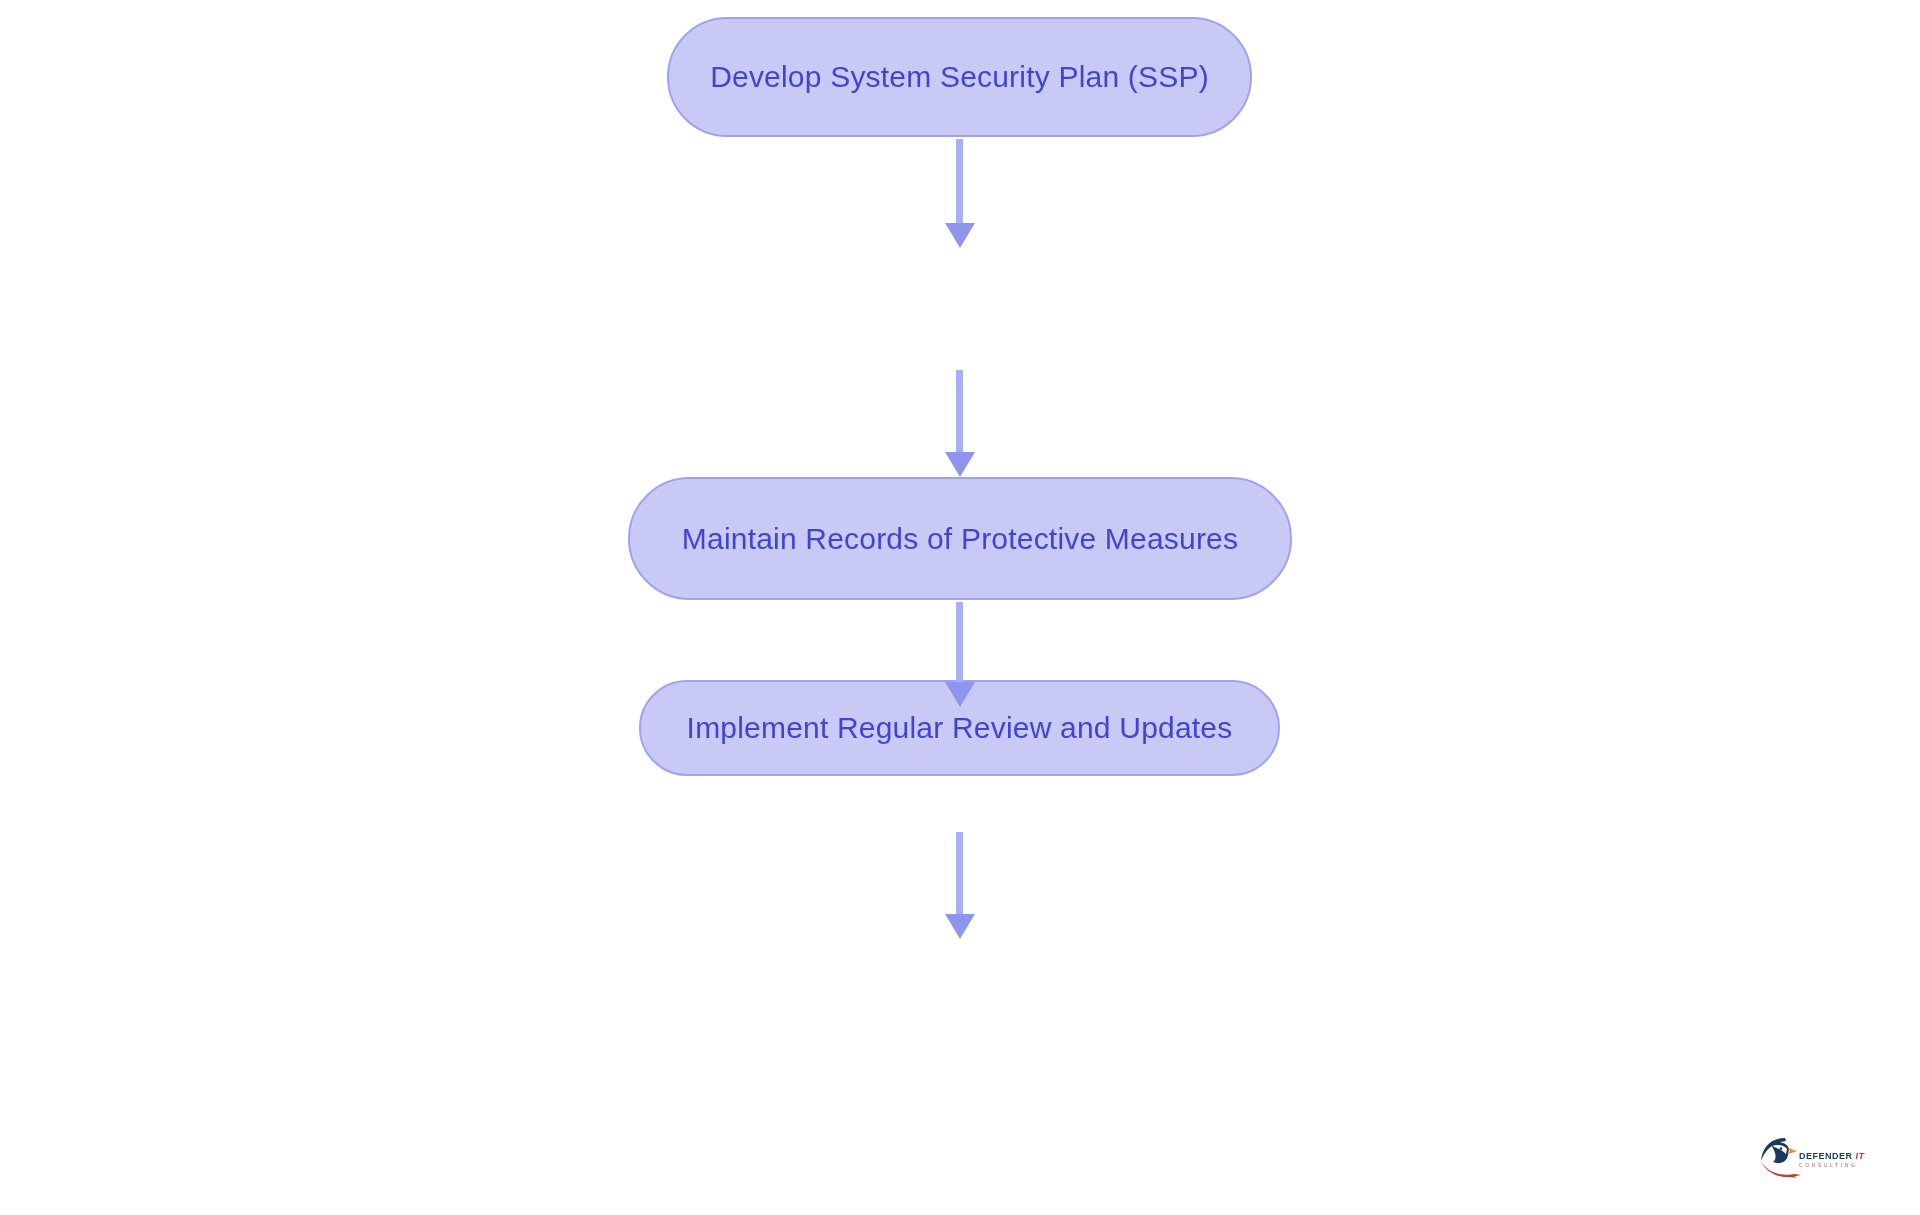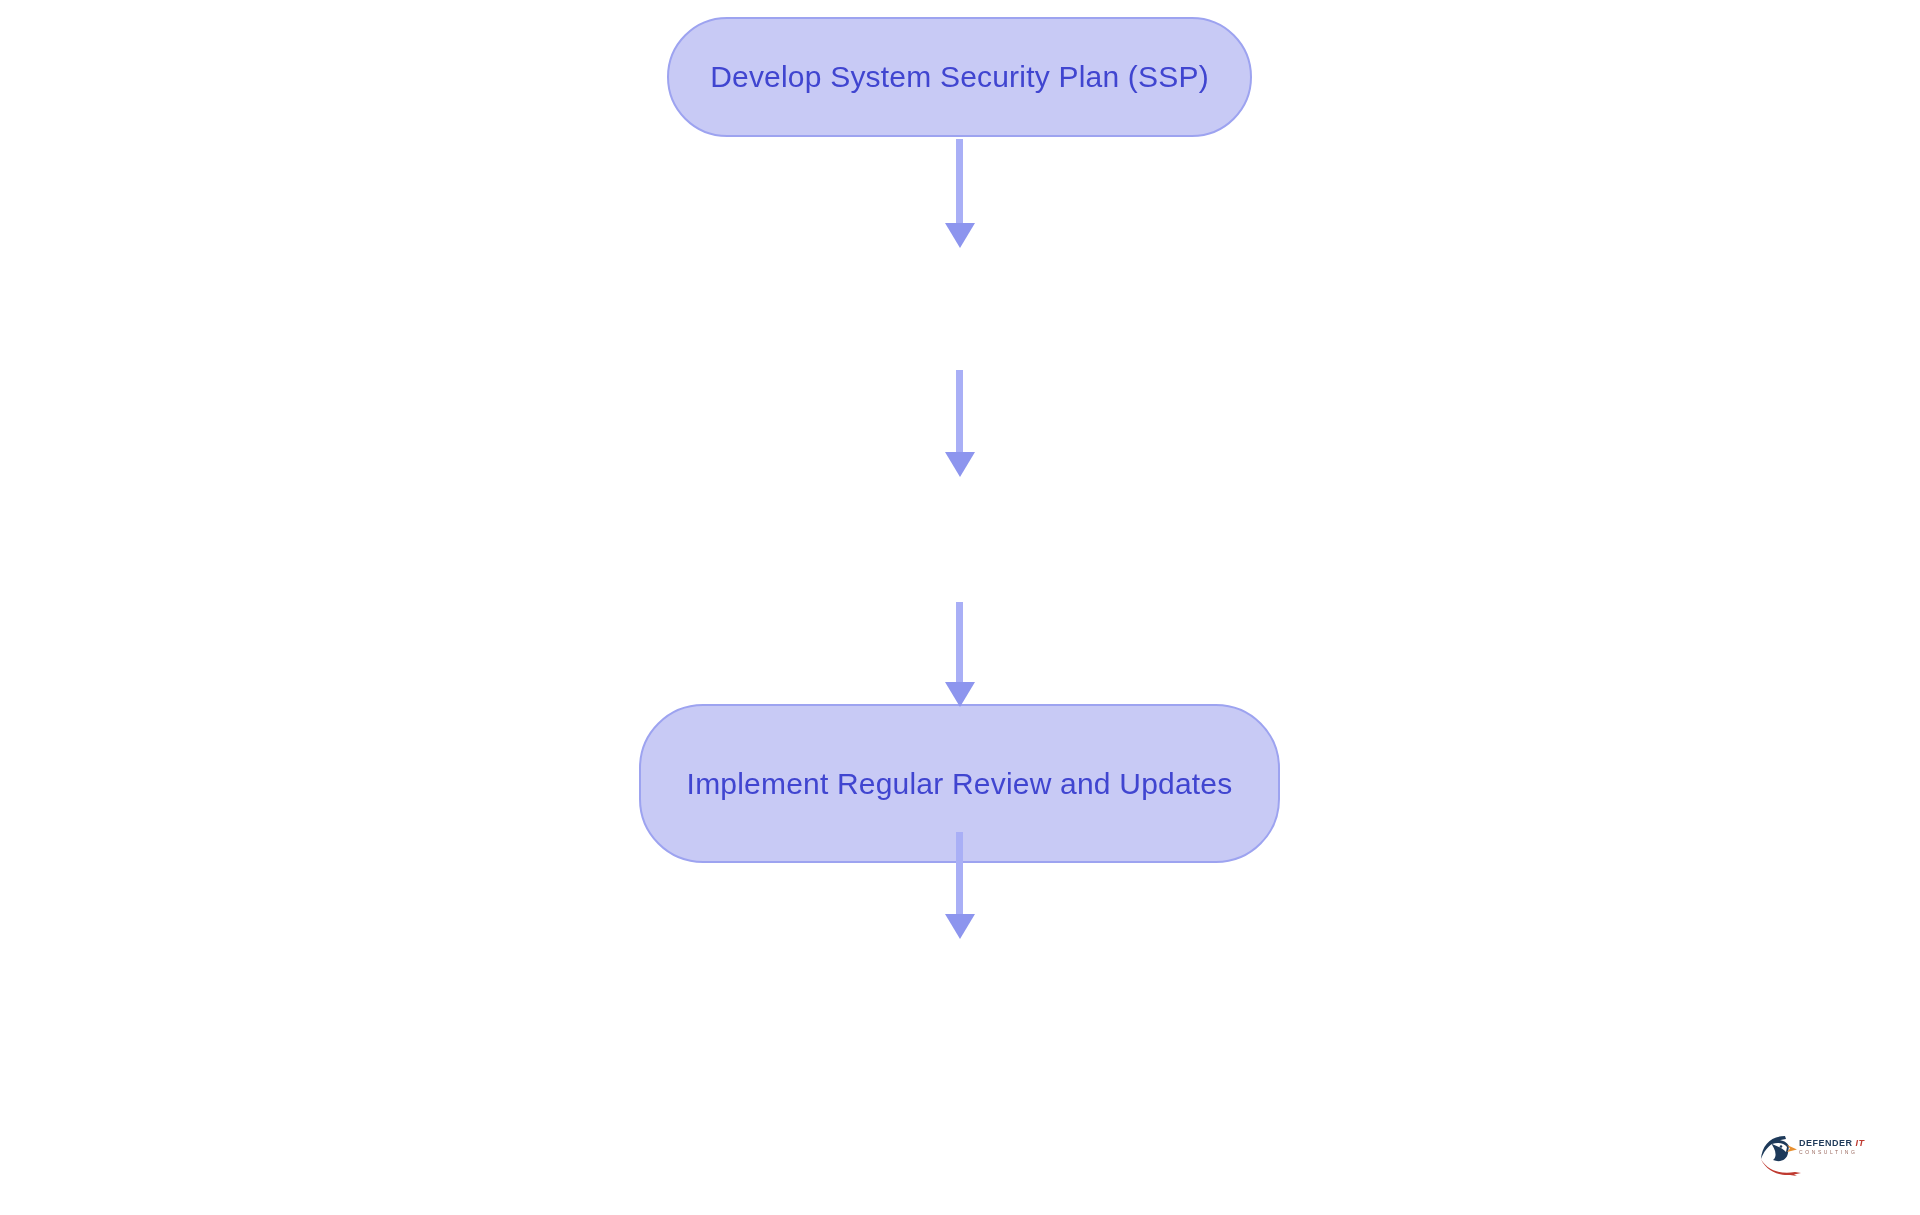--- a/index.html
+++ b/index.html
@@ -25,21 +25,21 @@
     justify-content: center;
     color: #4045d0;
     font-size: 30px;
     letter-spacing: 0.2px;
     text-align: center;
     white-space: nowrap;
   }
   .node-1 { left: 667px; top: 17px;  width: 585px; height: 120px; }
   .node-2 { left: 677px; top: 248px; width: 563px; height: 120px; }
   .node-3 { left: 628px; top: 477px; width: 664px; height: 123px; }
-  .node-4 { left: 639px; top: 704px; width: 641px; height: 159px; }
+  .node-4 { left: 639px; top: 680px; width: 641px; height: 96px; }
   .node-5 { left: 610px; top: 939px; width: 700px; height: 121px; }
 
   
   .arrow-shaft {
     position: absolute;
     left: 956px;
     width: 7px;
     background: #a9aff6;
   }
   .arrow-head {
@@ -61,20 +61,21 @@
   .head-4  { top: 914px; }
 
   
   .logo {
     position: absolute;
     left: 1757px;
     top: 1133px;
     width: 120px;
     height: 48px;
     display: flex;
+    align-items: center;
   }
   .logo-icon { width: 48px; height: 44px; flex: 0 0 auto; margin-right: -6px; }
   .logo-text { display: flex; flex-direction: column; line-height: 1.1; padding-top: 6px; }
   .logo-brand { font-size: 9px; font-weight: bold; letter-spacing: 0.5px; white-space: nowrap; }
   .logo-brand .brand-primary { color: #1e3a5a; }
   .logo-brand .brand-accent  { color: #bf3a30; font-style: italic; }
   .logo-tagline {
     font-size: 5px;
     letter-spacing: 2.6px;
     color: #9b6a60;
@@ -85,20 +86,23 @@
 </head>
 <body>
 
 <div class="canvas">
 
   <div class="node node-1">
     <span>Develop System Security Plan (SSP)</span>
   </div>
 
 
+  <div class="node node-3">
+    <span>Maintain Records of Protective Measures</span>
+  </div>
 
   <div class="node node-4">
     <span>Implement Regular Review and Updates</span>
   </div>
 
 
   <div class="arrow-shaft shaft-1"></div>
   <div class="arrow-head head-1"></div>
 
   <div class="arrow-shaft shaft-2"></div>

